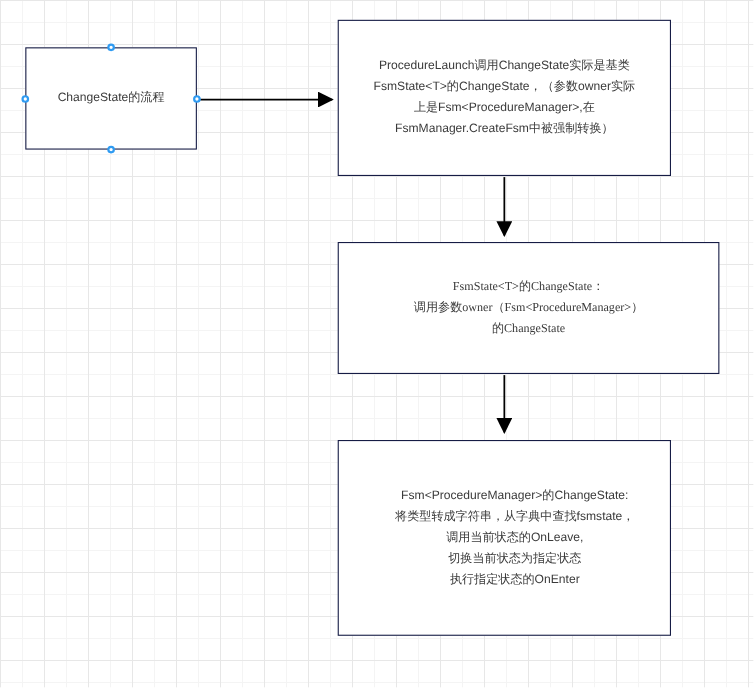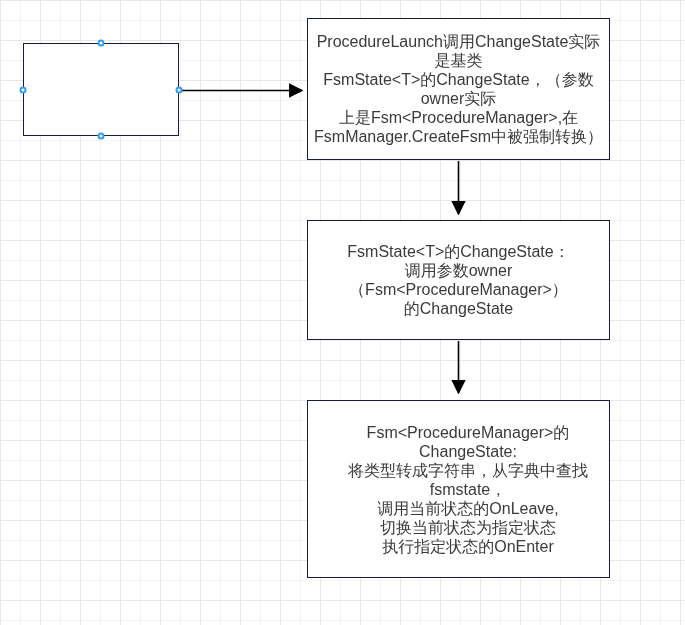--- a/index.html
+++ b/index.html
@@ -30,33 +30,33 @@
 
   .node {
     position: absolute;
     background: #ffffff;
     border: 1.5px solid #161c45;
     display: flex;
     align-items: center;
     justify-content: center;
     text-align: center;
     color: #3a3a3a;
-    font-size: 16px;
+    font-size: 11px;
     line-height: 19px;
   }
   .node-text {
     display: block;
     width: 100%;
     padding: 0 3px;
     white-space: pre-line;
   }
 
   .node-start { left: 23px; top: 43px;  width: 156px; height: 93px;  }
   .node-step1 { left: 307px; top: 18px;  width: 303px; height: 142px; }
-  .node-step2 { left: 307px; top: 220px; width: 303px; height: 120px; }
+  .node-step2 { left: 307px; top: 220px; width: 347px; height: 120px; font-family: Liberation Serif, serif; }
   .node-step3 { left: 307px; top: 400px; width: 303px; height: 178px; padding-left: 19px; }
 
   .handle {
     position: absolute;
     width: 7px; height: 7px;
     border: 2px solid #2f9bf2;
     border-radius: 50%;
     background: #ffffff;
   }
   .handle-top    { left: 50%; top: -1px;    transform: translate(-50%, -50%); }
@@ -74,20 +74,21 @@
       <marker id="arrowhead" viewBox="0 0 10 10" refX="9" refY="5" markerWidth="9" markerHeight="9" orient="auto">
         <path d="M0,0 L10,5 L0,10 Z" fill="#000000"></path>
       </marker>
     </defs>
     <line x1="182" y1="90.5" x2="302" y2="90.5" stroke="#000000" stroke-width="1.6" marker-end="url(#arrowhead)"></line>
     <line x1="458.5" y1="161" x2="458.5" y2="214" stroke="#000000" stroke-width="1.6" marker-end="url(#arrowhead)"></line>
     <line x1="458.5" y1="341" x2="458.5" y2="393" stroke="#000000" stroke-width="1.6" marker-end="url(#arrowhead)"></line>
   </svg>
 
   <div class="node node-start">
+    <span class="node-text">ChangeState的流程</span>
     <span class="handle handle-top"></span>
     <span class="handle handle-bottom"></span>
     <span class="handle handle-left"></span>
     <span class="handle handle-right"></span>
   </div>
 
   <div class="node node-step1">
     <span class="node-text">ProcedureLaunch调用ChangeState实际是基类
 FsmState&lt;T&gt;的ChangeState，（参数owner实际
 上是Fsm&lt;ProcedureManager&gt;,在

